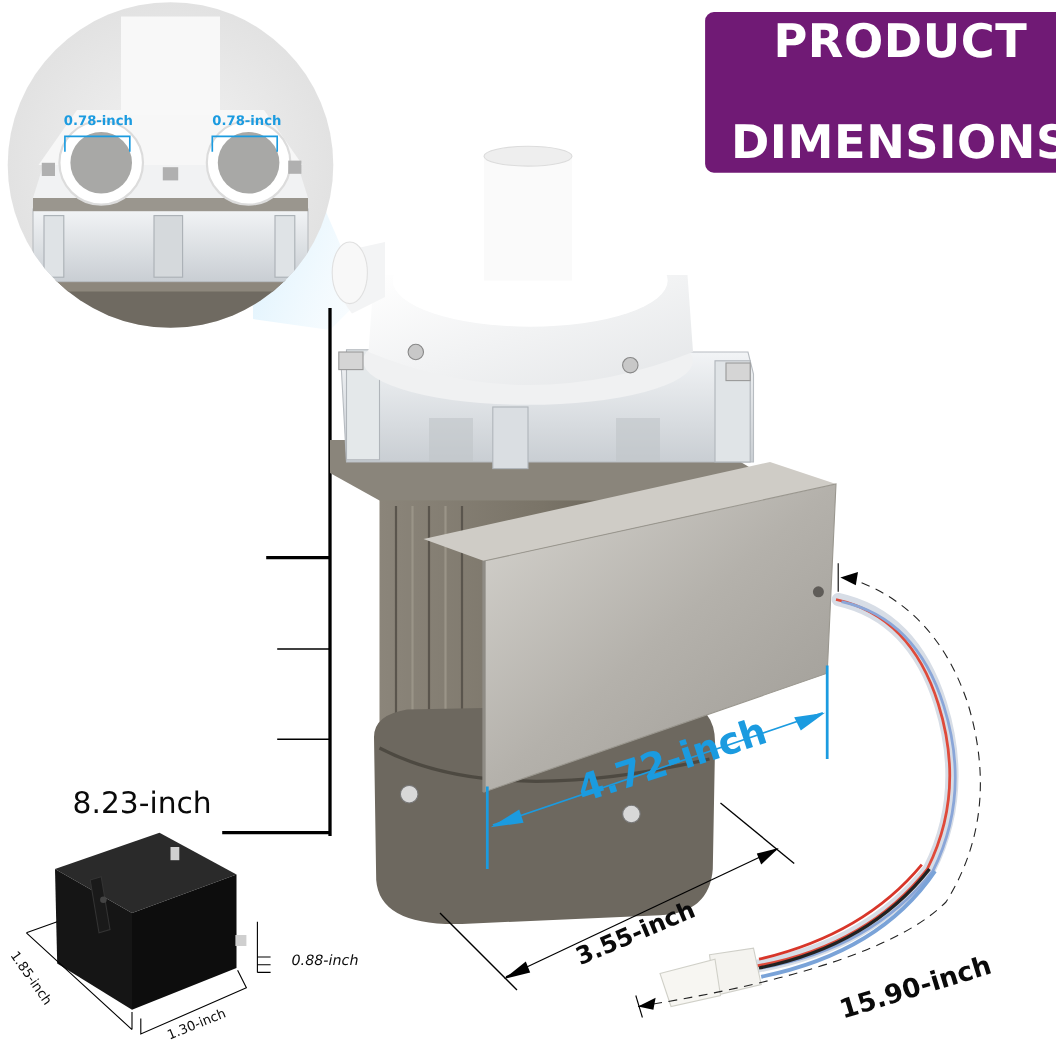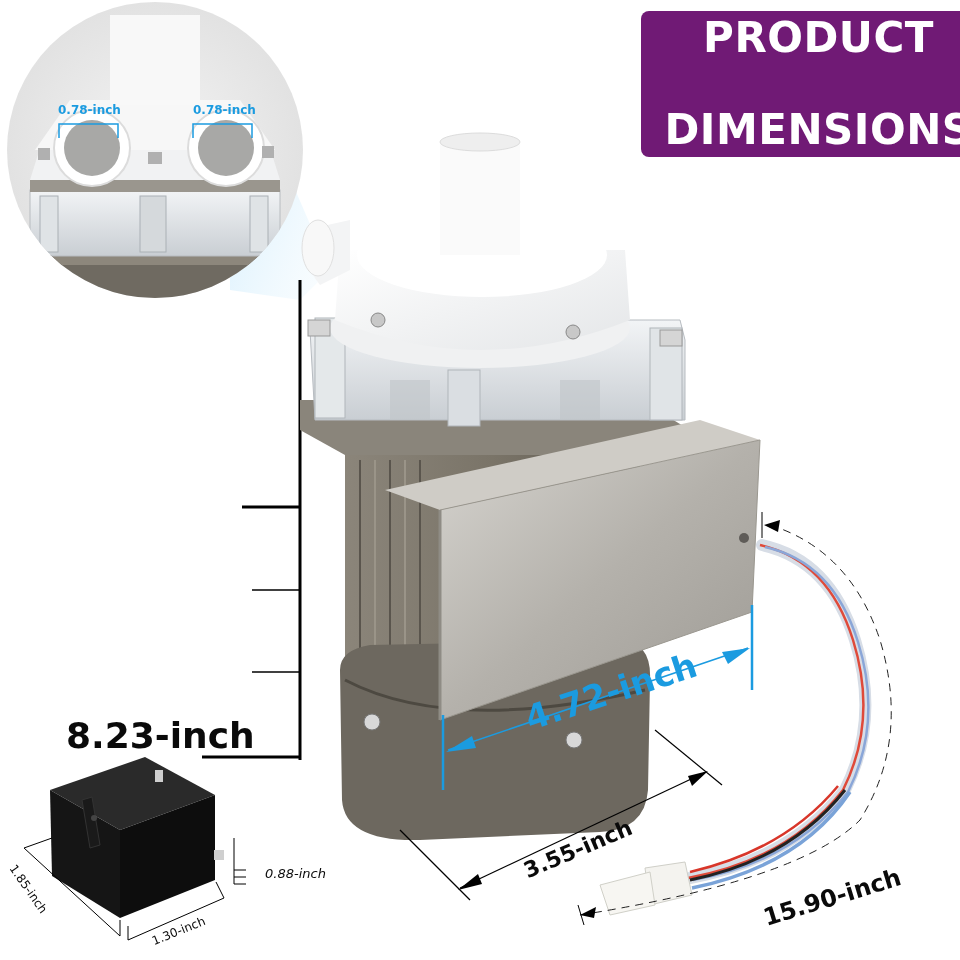--- a/index.html
+++ b/index.html
@@ -180,21 +180,21 @@
   </svg>
 
   <div class="title-box">
     <span>PRODUCT</span>
     <span>DIMENSIONS</span>
   </div>
 
   <div class="lbl blue" style="left:58px; top:103px; font-size:12px; font-weight:bold;">0.78-inch</div>
   <div class="lbl blue" style="left:193px; top:103px; font-size:12px; font-weight:bold;">0.78-inch</div>
 
-  <div class="lbl black" style="left:66px; top:715px; font-size:36px; font-weight:bold;">8.23-inch</div>
+  <div class="lbl black" style="left:66px; top:715px; font-size:27px; font-weight:normal;">8.23-inch</div>
 
   <div class="lbl blue" style="left:520px; top:700px; font-size:34px; font-weight:bold; transform:rotate(-18deg); transform-origin:left top;">4.72-inch</div>
 
   <div class="lbl black" style="left:520px; top:860px; font-size:22px; font-weight:bold; transform:rotate(-23deg); transform-origin:left top;">3.55-inch</div>
 
   <div class="lbl black" style="left:760px; top:905px; font-size:24px; font-weight:bold; transform:rotate(-17deg); transform-origin:left top;">15.90-inch</div>
 
   <div class="lbl black" style="left:18px; top:862px; font-size:12px; transform:rotate(55deg); transform-origin:left top;">1.85-inch</div>
   <div class="lbl black" style="left:150px; top:935px; font-size:12px; transform:rotate(-22deg); transform-origin:left top;">1.30-inch</div>
   <div class="lbl black" style="left:250px; top:866px; font-size:13px; font-style:italic;margin-left:15px;">0.88-inch</div>

